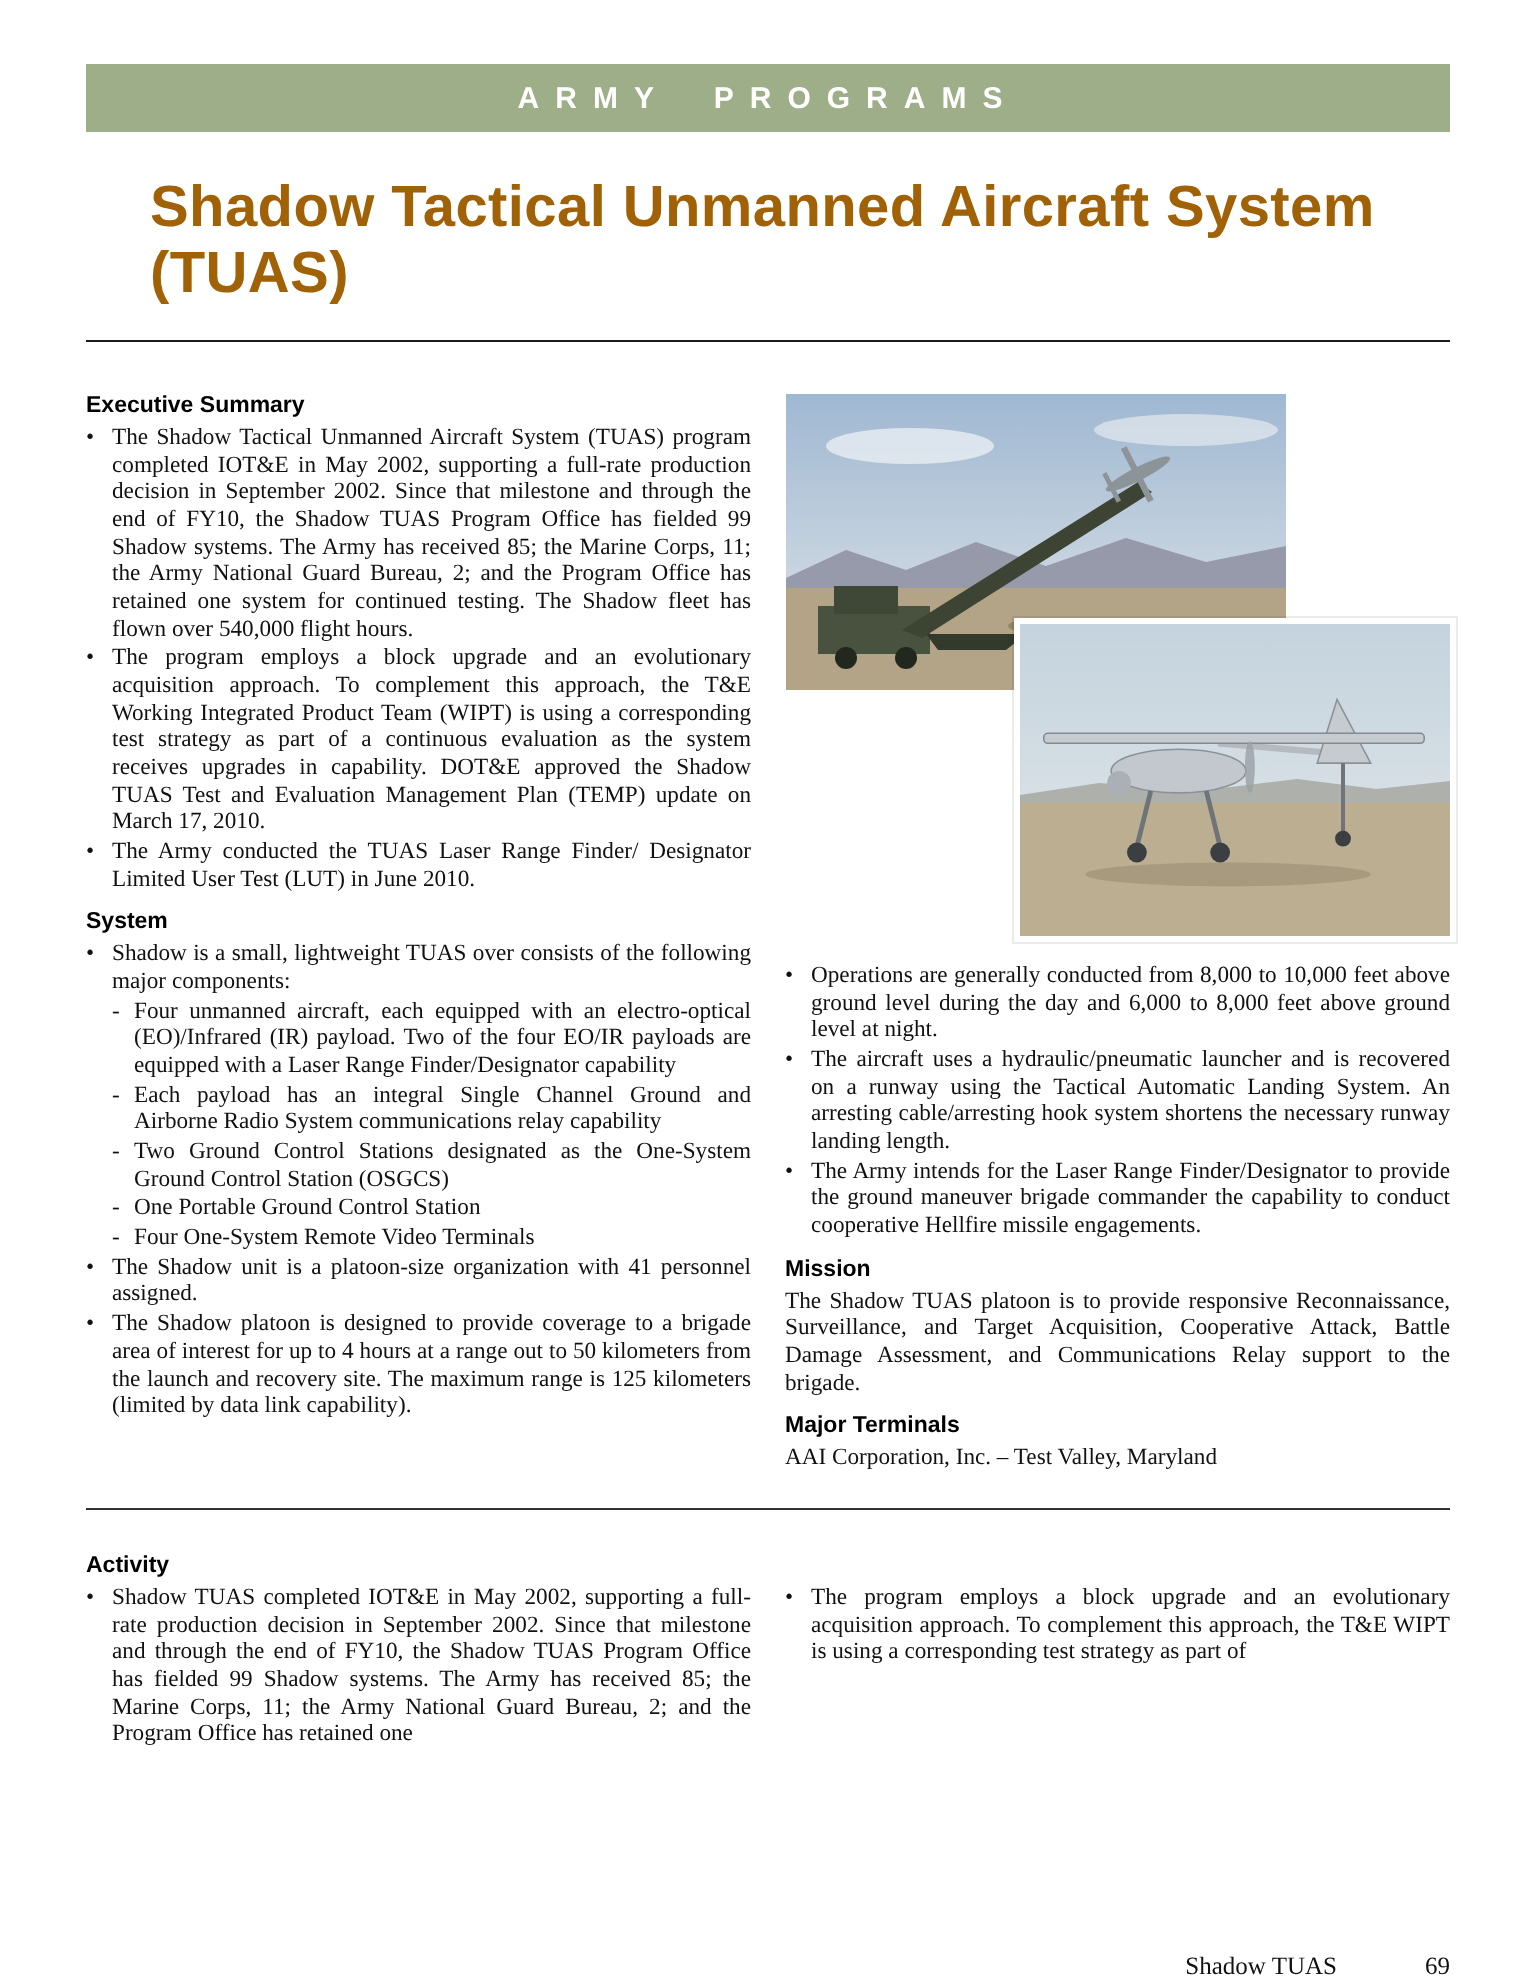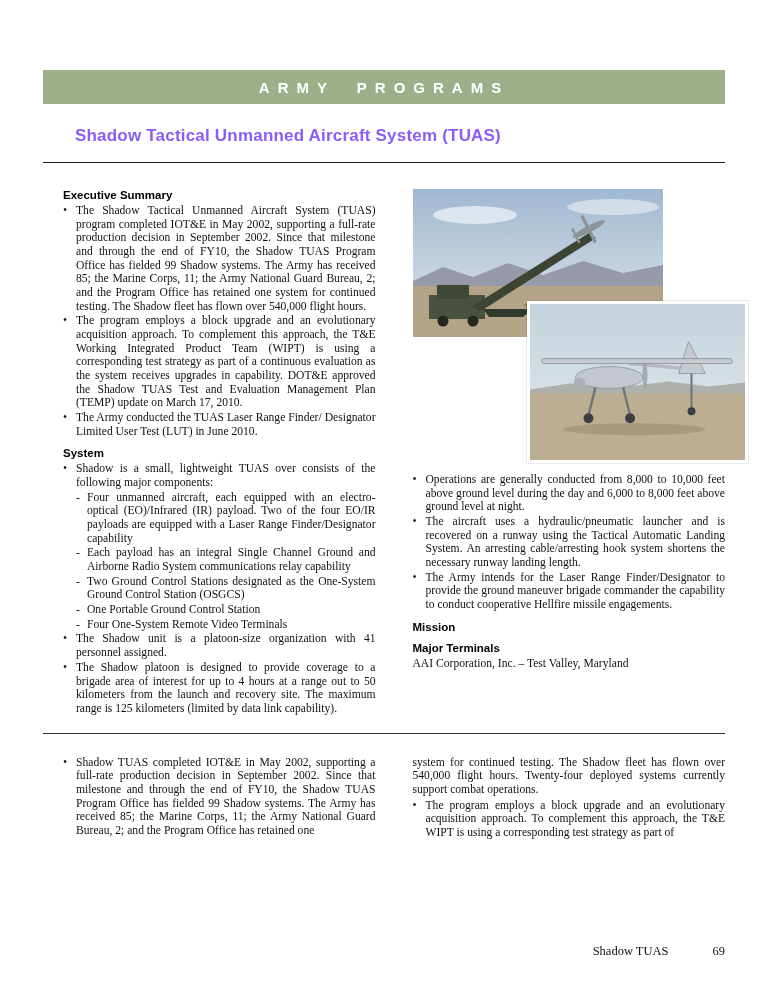--- a/index.html
+++ b/index.html
@@ -1,39 +1,39 @@
 <!DOCTYPE html>
 <html><head>
 <meta charset="utf-8">
 <style>
   * { margin:0; padding:0; box-sizing:border-box; }
   html,body { background:#ffffff; }
   body {
     width:768px; height:994px; position:relative; overflow:hidden;
     font-family:"Liberation Serif", serif; color:#111;
   }
-  .page { width:768px; height:994px; padding:70px 43px 0 43px; }
+  .page { width:768px; height:994px; padding:32px 43px 0 43px; }
 
   .banner {
     height:34px; background:#9DAE88; display:flex; align-items:center; justify-content:center;
   }
   .banner-text {
     font-family:"Liberation Sans", sans-serif; font-weight:bold; font-size:15px;
     letter-spacing:8px; word-spacing:10px; color:#ffffff;
   }
 
   .title {
-    font-family:"Liberation Sans", sans-serif; font-weight:bold; font-size:17px;
-    color:#8b5cf6; margin:22px 0 0 32px; letter-spacing:0.2px;
+    font-family:"Liberation Sans", sans-serif; font-weight:bold; font-size:29px;
+    color:#a16207; margin:22px 0 0 32px; letter-spacing:0.2px;
   }
   hr.title-rule { border:none; border-top:1.5px solid #1a1a1a; margin-top:16px; }
   hr.section-rule { border:none; border-top:1px solid #333; margin-top:16px; }
 
   .columns { display:flex; gap:17px; margin-top:26px; }
-  .col { flex:1; min-width:0;margin-left:20px; }
+  .col { flex:1; min-width:0; }
 
   h3.sec {
     font-family:"Liberation Sans", sans-serif; font-weight:bold; font-size:11.5px;
     color:#000; margin:9px 0 3px 0;
   }
   h3.sec.first { margin-top:0; }
 
   .bullet { display:flex; font-size:11.6px; line-height:1.18; text-align:justify; margin-bottom:1px; }
   .bullet .marker { width:13px; flex:none; }
   .bullet.sub { padding-left:13px; }
@@ -44,21 +44,21 @@
   .photos { position:relative; height:276px; margin-bottom:8px; }
   .photo { position:absolute; overflow:hidden; }
   .photo svg { display:block; width:100%; height:100%; }
   .photo1 { left:0; top:0; width:250px; height:148px; }
   .photo2 { left:114px; top:112px; width:221px; height:162px; border:3px solid #ffffff; box-shadow:0 0 0 1px rgba(0,0,0,0.08); }
 
   .activity { margin-top:22px; }
   .activity-cols { display:flex; gap:17px; margin-top:3px; }
 
   .footer {
-    position:absolute; right:43px; top:944px;
+    position:absolute; right:43px; top:976px;
     font-size:12.5px; display:flex; gap:44px; align-items:flex-end;
   }
 </style>
 </head>
 <body>
 
 <div class="page">
 
   <div class="banner">
     <span class="banner-text">ARMY PROGRAMS</span>
@@ -193,38 +193,39 @@
             <span class="marker">•</span>
             <span class="btext">The aircraft uses a hydraulic/pneumatic launcher and is recovered on a runway using the Tactical Automatic Landing System.  An arresting cable/arresting hook system shortens the necessary runway landing length.</span>
           </div>
           <div class="bullet">
             <span class="marker">•</span>
             <span class="btext">The Army intends for the Laser Range Finder/Designator to provide the ground maneuver brigade commander the capability to conduct cooperative Hellfire missile engagements.</span>
           </div>
         </div>
 
       <h3 class="sec">Mission</h3>
+      <p class="body-par">The Shadow TUAS platoon is to provide responsive Reconnaissance, Surveillance, and Target Acquisition, Cooperative Attack, Battle Damage Assessment, and Communications Relay support to the brigade.</p>
 
       <h3 class="sec">Major Terminals</h3>
       <p class="body-par">AAI Corporation, Inc. – Test Valley, Maryland</p>
     </div>
   </div>
 
   <hr class="section-rule">
 
   <div class="activity">
+    <h3 class="sec first">Activity</h3>
     <div class="activity-cols">
       <div class="col">
           <div class="bullet">
             <span class="marker">•</span>
             <span class="btext">Shadow TUAS completed IOT&amp;E in May 2002, supporting a full-rate production decision in September 2002.  Since that milestone and through the end of FY10, the Shadow TUAS Program Office has fielded 99 Shadow systems.  The Army has received 85; the Marine Corps, 11; the Army National Guard Bureau, 2; and the Program Office has retained one</span>
           </div>
         </div>
       <div class="col">
-        <p class="body-par">system for continued testing.  The Shadow fleet has flown over 540,000 flight hours.  Twenty-four deployed systems currently support combat operations.</p>
         <div>
             <div class="bullet">
               <span class="marker">•</span>
               <span class="btext">The program employs a block upgrade and an evolutionary acquisition approach.  To complement this approach, the T&amp;E WIPT is using a corresponding test strategy as part of</span>
             </div>
           </div>
       </div>
     </div>
   </div>
 

